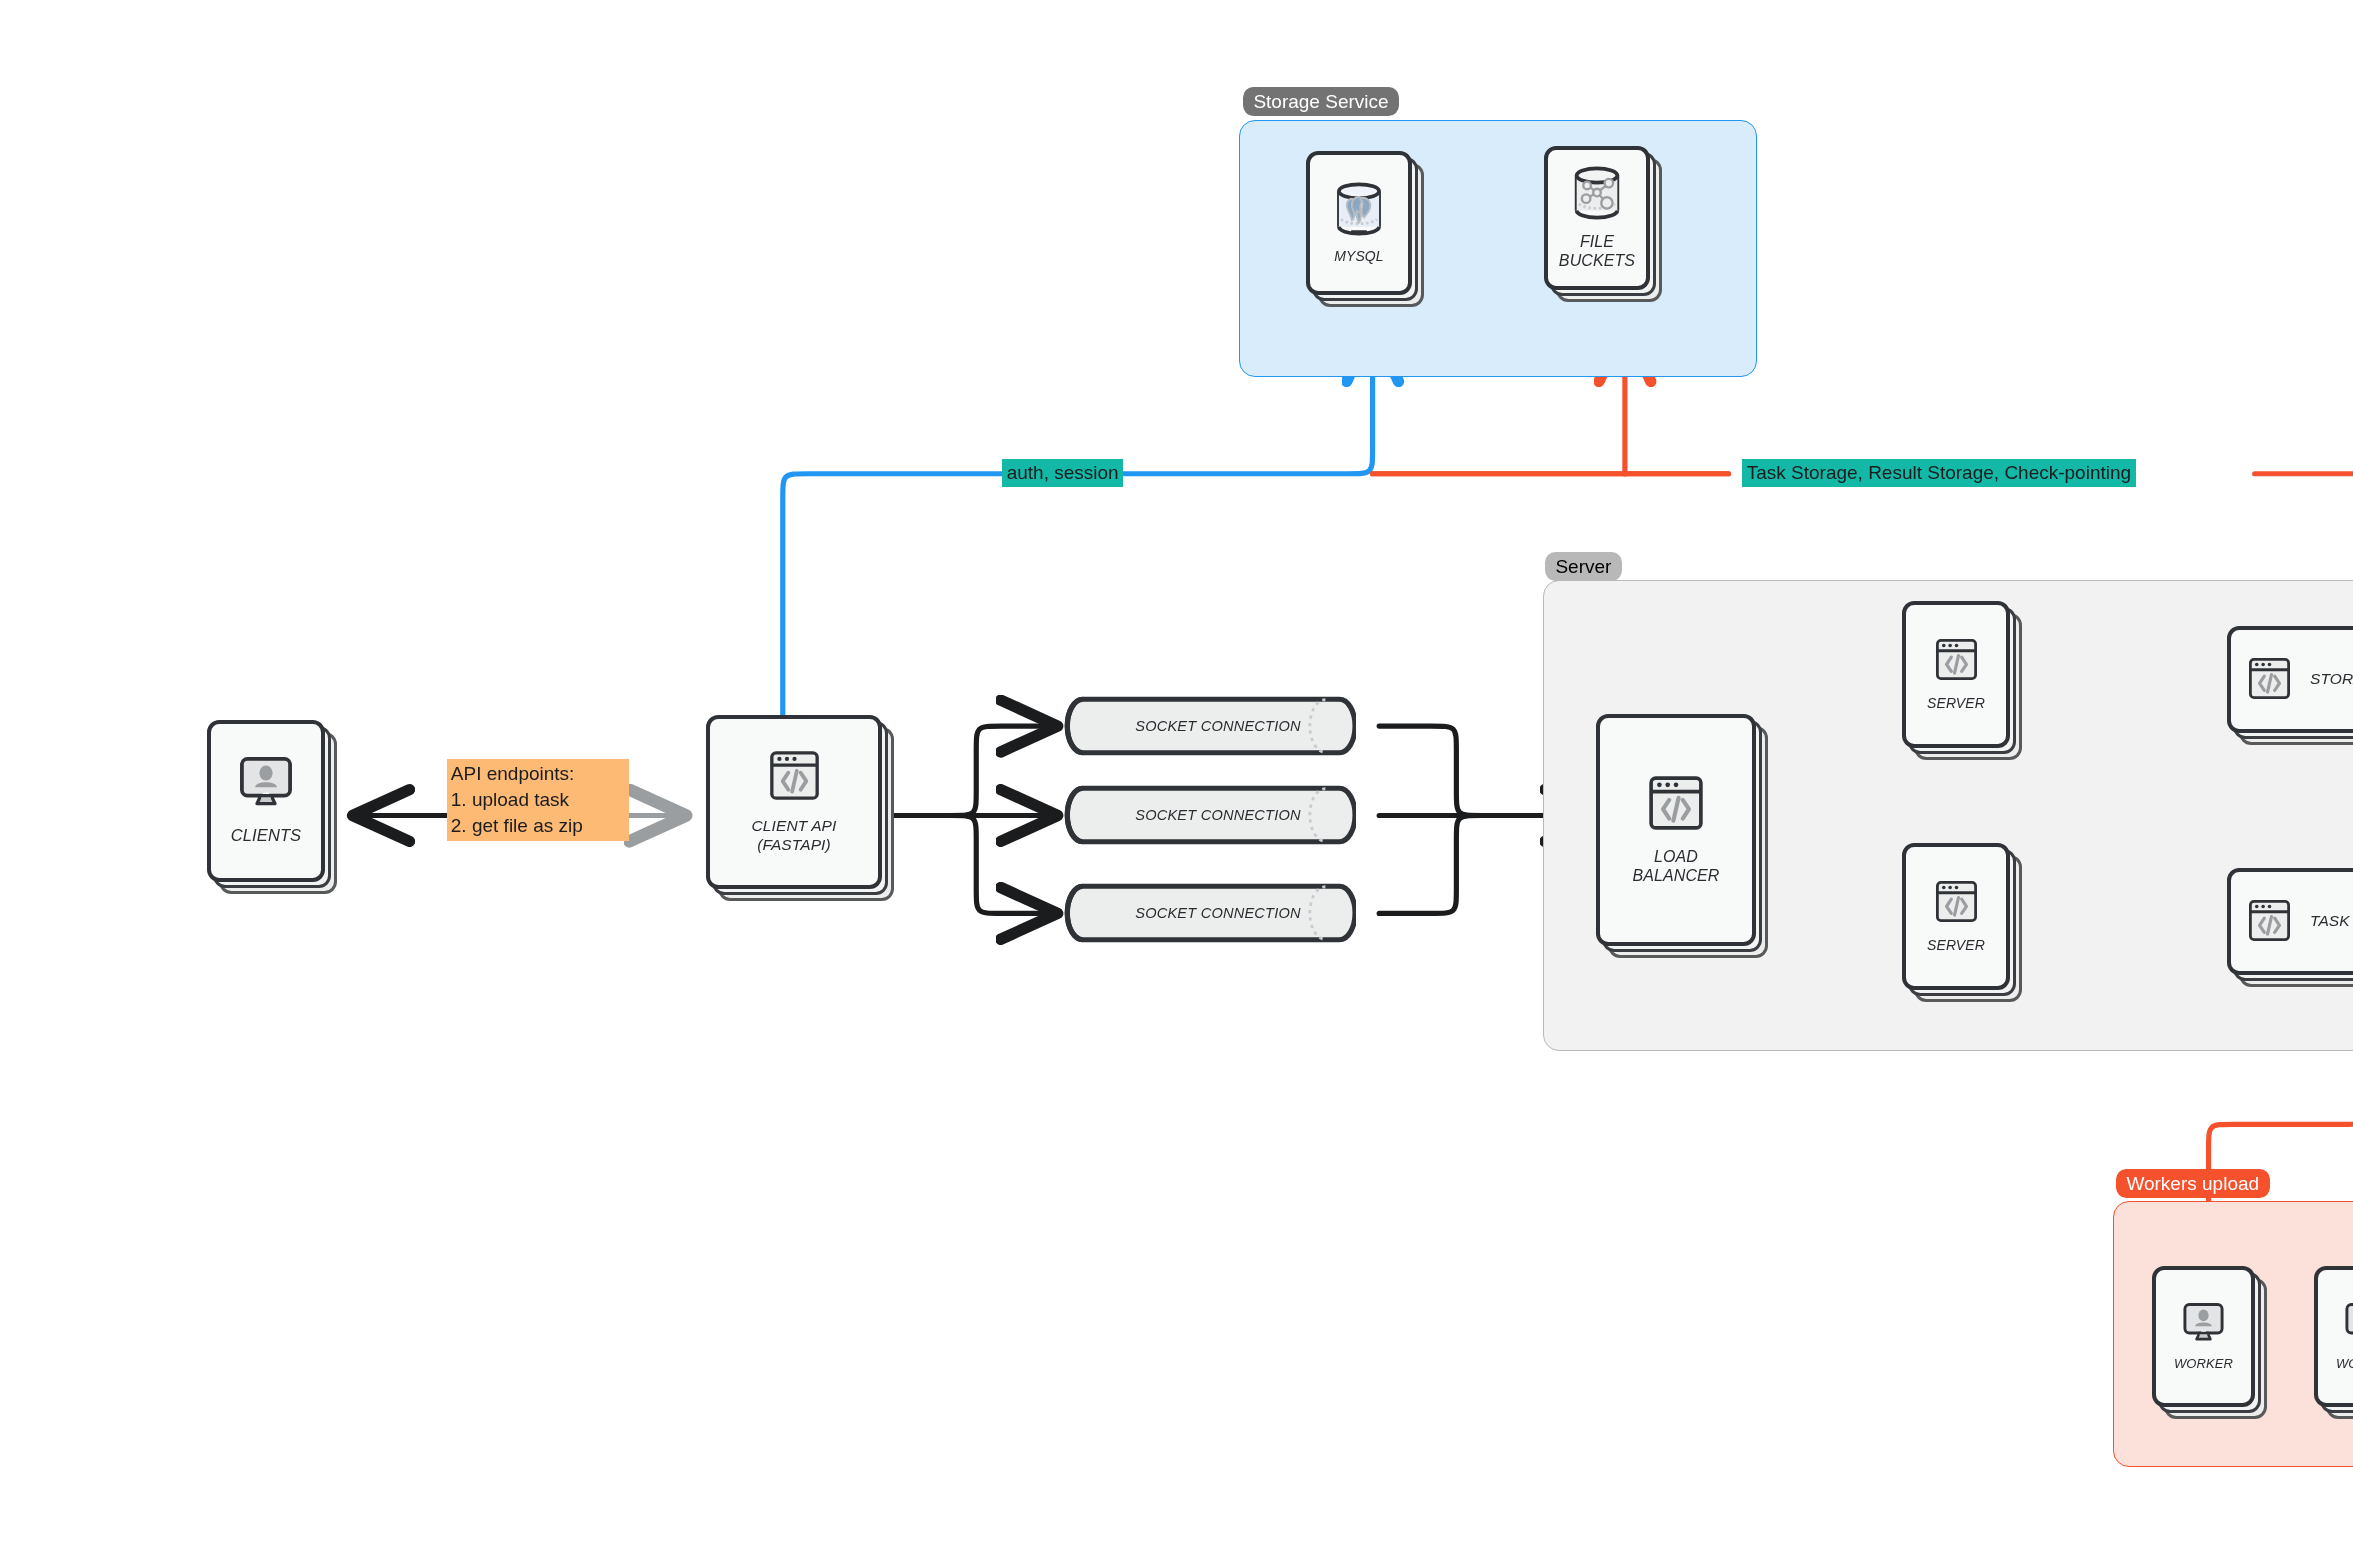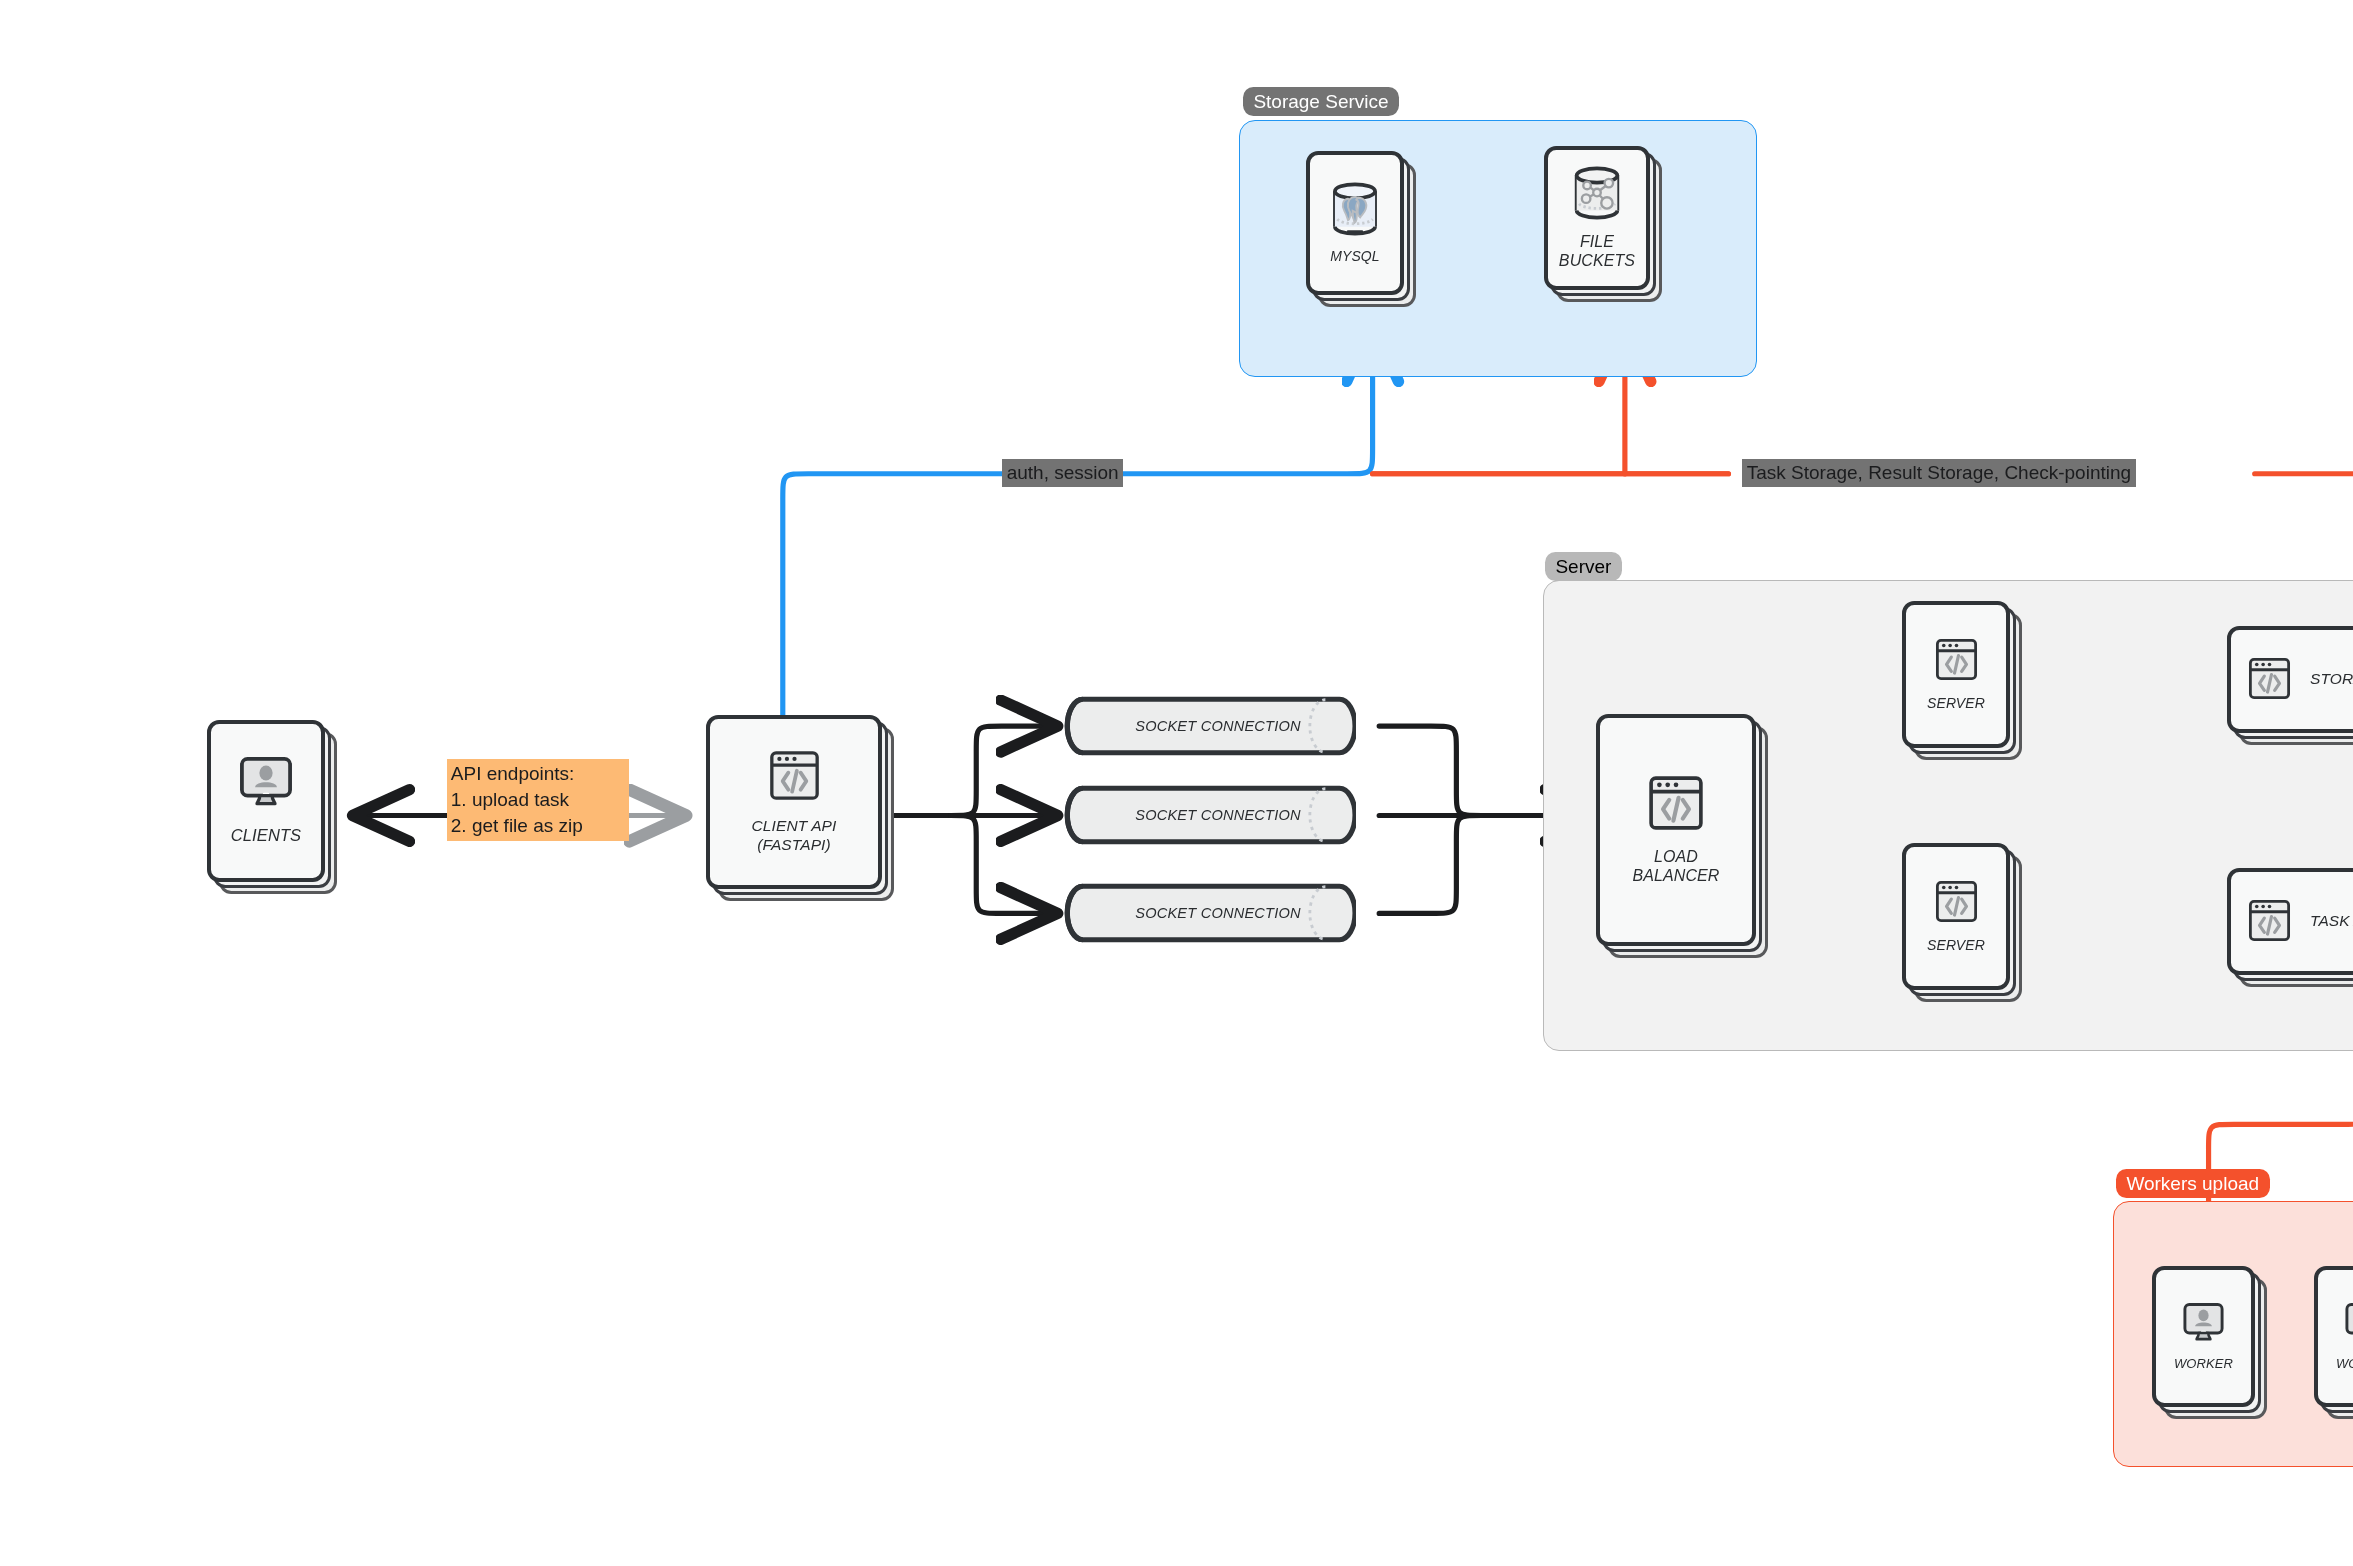--- a/index.html
+++ b/index.html
@@ -31,21 +31,21 @@
 
   
   .cyl{position:absolute;text-align:right;}
   .cyl .cyl-face{position:absolute;left:0;top:0;width:100%;height:100%;}
   .cyl .cyl-txt{position:absolute;left:0;top:0;width:100%;height:100%;
                  display:flex;align-items:center;justify-content:center;
                  font-style:italic;color:#2a2d30;letter-spacing:0.2px;padding-left:16px;box-sizing:border-box;}
 
   
   .edge-label{position:absolute;color:#1b1c1e;white-space:nowrap;line-height:1.38;}
-  .edge-label.boxed{background:#737373;padding:0.9px 4.7px;}
+  .edge-label.boxed{background:#14b8a6;padding:0.9px 4.7px;}
 </style>
 </head>
 <body>
 
 <div id="stage">
 
   <svg id="wires" viewBox="0 0 5838 3328" xmlns="http://www.w3.org/2000/svg">
     <defs>
       <marker id="ahk" markerWidth="16" markerHeight="16" refX="11" refY="6" orient="auto" markerUnits="strokeWidth">
         <path d="M1,1 L12,6 L1,11" fill="none" stroke="#1b1c1e" stroke-width="2.2" stroke-linecap="round" stroke-linejoin="round"></path>
@@ -156,21 +156,21 @@
           <path d="M41 48 L29 66 L41 84 M67 48 L79 66 L67 84 M59 44 L49 88" fill="none" stroke="#9b9ea1" stroke-width="8" stroke-linecap="round" stroke-linejoin="round"></path>
         </svg>
       </span>
       <div class="node-label" style="font-size:15.5px;margin-top:14px;">
         <span>CLIENT API</span><br>
         <span>(FASTAPI)</span>
       </div>
     </div>
   </div>
 
-  <div class="node" id="n-mysql" style="left:1306px;top:151px;width:98px;height:144px;">
+  <div class="node" id="n-mysql" style="left:1306px;top:151px;width:106px;height:144px;">
     <div class="sh2"></div>
     <div class="sh1"></div>
     <div class="face">
       <span class="icon">
         <svg width="52" height="56" viewBox="0 0 110 120">
           <path d="M12 22 L12 98" stroke="#2f3337" stroke-width="8" fill="none"></path>
           <path d="M98 22 L98 98" stroke="#2f3337" stroke-width="8" fill="none"></path>
           <rect x="12" y="22" width="86" height="76" fill="#e8eef7"></rect>
           <ellipse cx="55" cy="22" rx="43" ry="15" fill="#f0f4fa" stroke="#2f3337" stroke-width="8"></ellipse>
           <path d="M12 98 A43 15 0 0 0 98 98" fill="none" stroke="#2f3337" stroke-width="8"></path>

